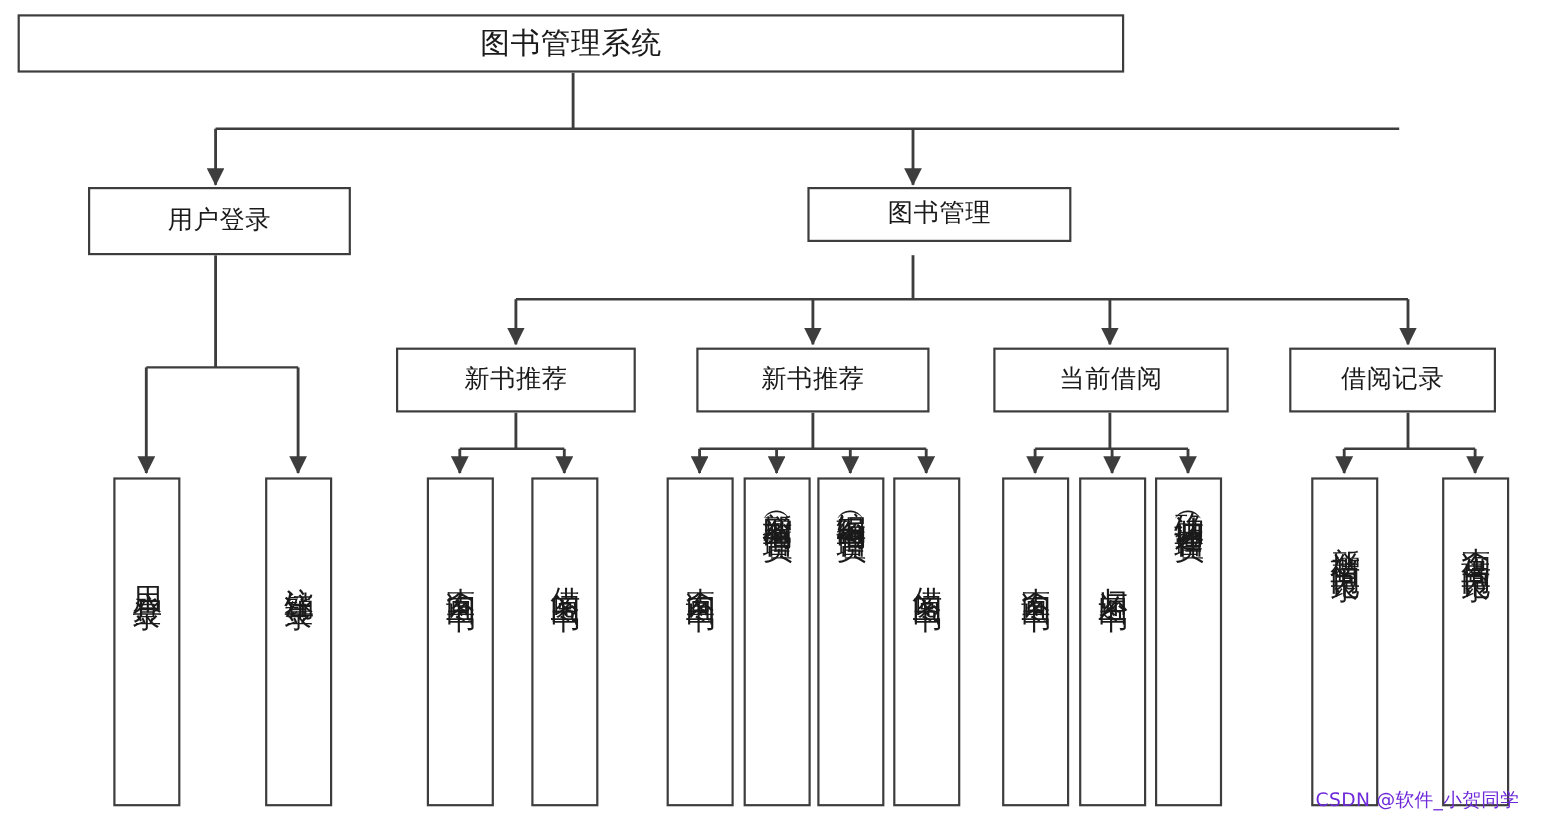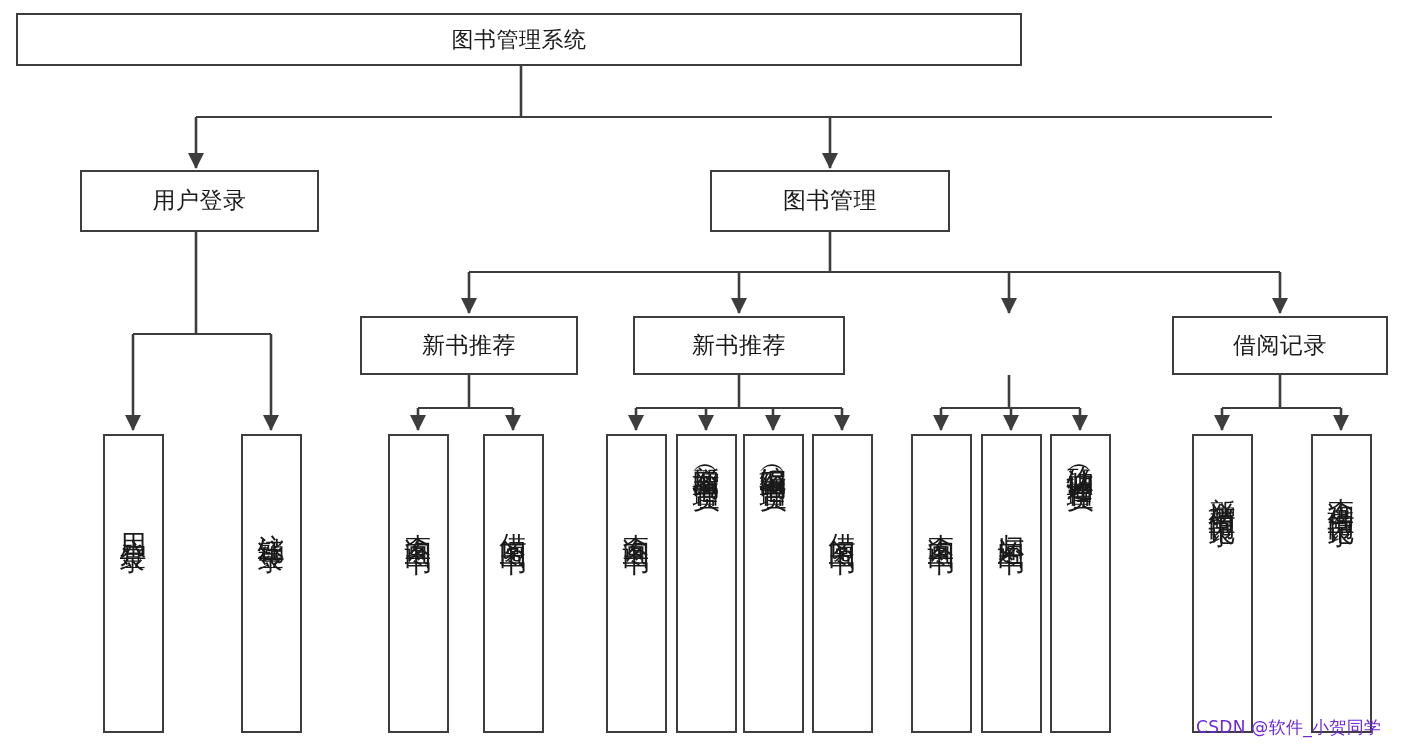--- a/index.html
+++ b/index.html
@@ -41,21 +41,21 @@
     text-align: center;
     line-height: 1.18;
     white-space: nowrap;
   }
   
   .h-node .node-label {
     font-size: 23px;
     letter-spacing: 0.5px;
   }
   .root .node-label {
-    font-size: 22px;
+    font-size: 27px;
   }
   
   .v-node {
     align-items: flex-start;
     padding-top: 6px;
   }
   .v-node .node-label {
     writing-mode: vertical-rl;
     text-orientation: upright;
     font-size: 27px;
@@ -131,34 +131,37 @@
   </svg>
 
   <div class="node h-node root" style="left:16px; top:13px; width:1006px; height:53px;">
     <span class="node-label">图书管理系统</span>
   </div>
 
   <div class="node h-node" style="left:80px; top:170px; width:239px; height:62px;">
     <span class="node-label">用户登录</span>
   </div>
 
-  <div class="node h-node" style="left:710px; top:170px; width:240px; height:62px;">
+  <div class="node h-node" style="left:734px; top:170px; width:240px; height:50px;">
     <span class="node-label">图书管理</span>
   </div>
 
   <div class="node h-node" style="left:360px; top:316px; width:218px; height:59px;">
     <span class="node-label">新书推荐</span>
   </div>
 
   <div class="node h-node" style="left:633px; top:316px; width:212px; height:59px;">
     <span class="node-label">新书推荐</span>
   </div>
 
-
-  <div class="node h-node" style="left:1172px; top:316px; width:216px; height:59px;">
+  <div class="node h-node" style="left:903px; top:316px; width:214px; height:59px;">
+    <span class="node-label">当前借阅</span>
+  </div>
+
+  <div class="node h-node" style="left:1172px; top:316px; width:188px; height:59px;">
     <span class="node-label">借阅记录</span>
   </div>
 
   <div class="node v-node" style="left:103px; top:434px; width:61px; height:299px; padding-top:76px;">
     <span class="node-label">用户登录</span>
   </div>
 
   <div class="node v-node" style="left:241px; top:434px; width:61px; height:299px; padding-top:76px;">
     <span class="node-label">注销登录</span>
   </div>

